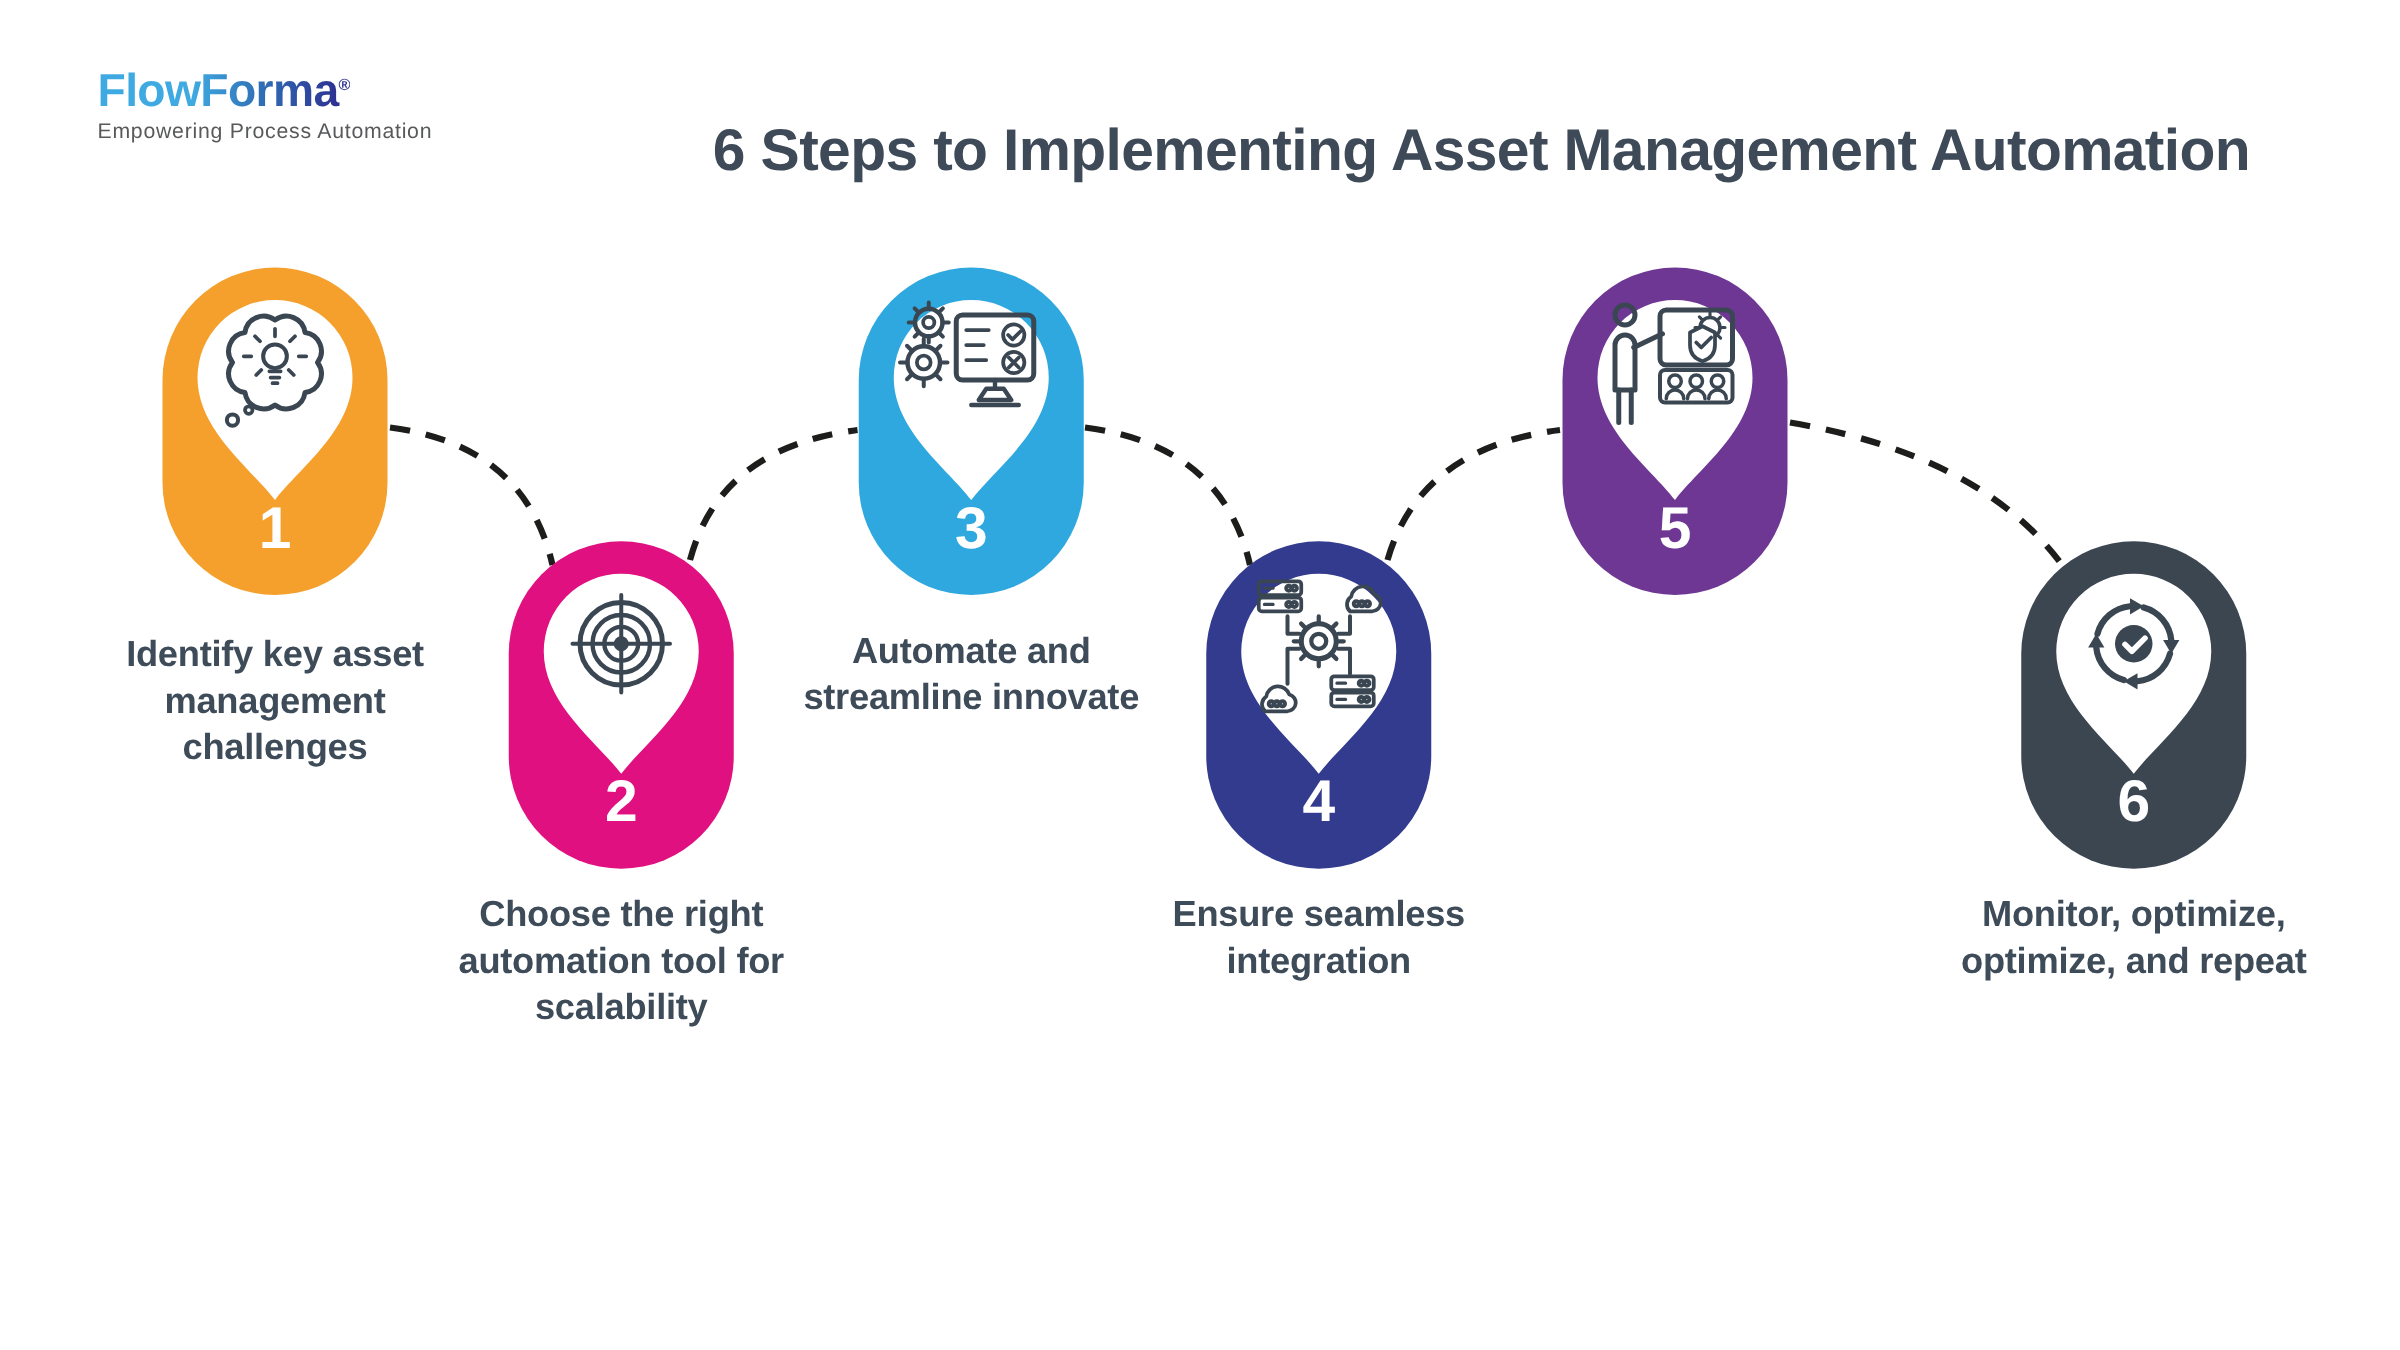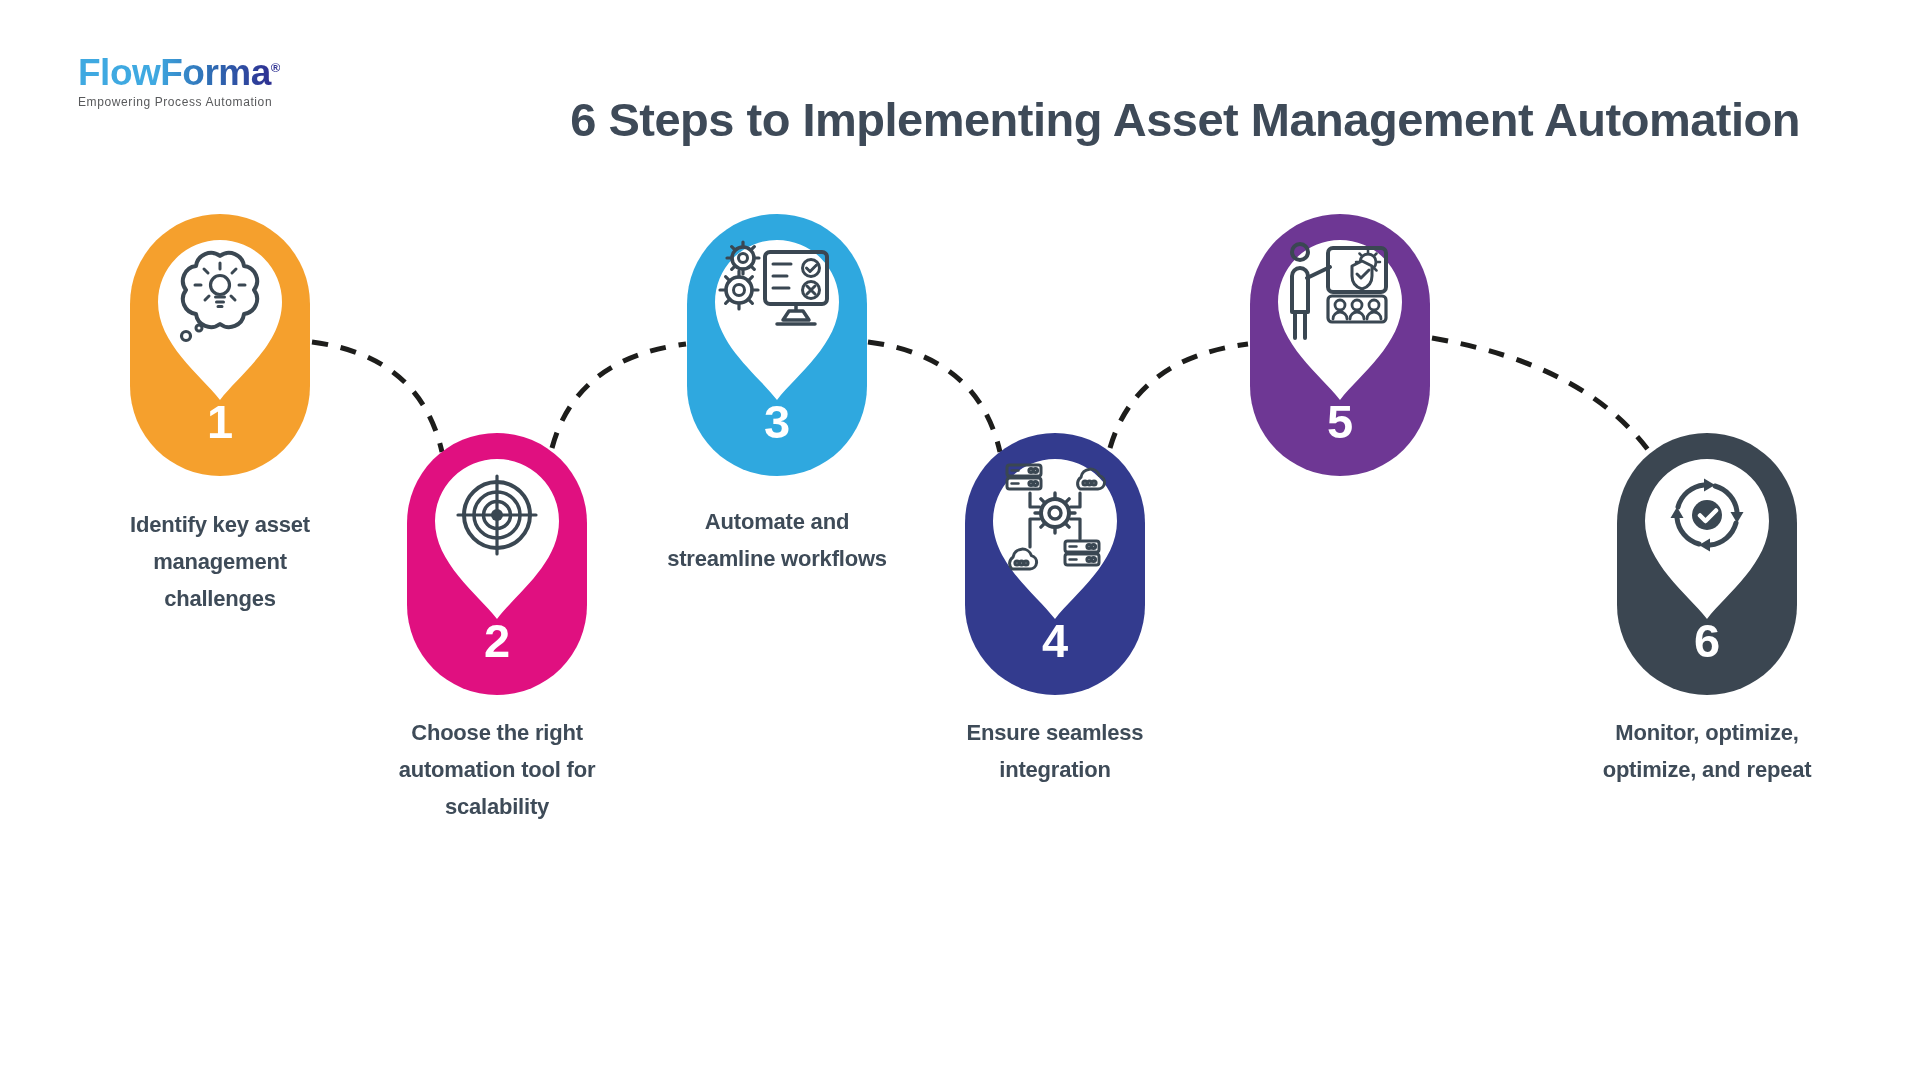--- a/index.html
+++ b/index.html
@@ -9,21 +9,21 @@
     font-family:"Liberation Sans","DejaVu Sans",sans-serif;
   }
   
   .logo { position:absolute; left:78px; top:54px; }
   .logo-word {
     font-size:37px; font-weight:700; letter-spacing:-0.5px; line-height:1;
     background-clip:text; -webkit-background-clip:text; color:transparent;
     display:inline-block;
   }
   .logo-word sup { font-size:13px; vertical-align:super; }
-  .logo-tagline { font-size:12px; letter-spacing:0.6px; margin-top:4px; color:var(--tagline,#58595B); }
+  .logo-tagline { font-size:17px; letter-spacing:0.6px; margin-top:4px; color:var(--tagline,#58595B); }
   .title {
     position:absolute; left:240px; top:92px; width:1560px; margin:0;
     text-align:right; font-size:47px; font-weight:700; letter-spacing:-0.5px;
     color:var(--title-color,#3E4A58);
   }
   
   .connectors { position:absolute; left:0; top:0; width:1920px; height:1080px; pointer-events:none; }
   .connector-path { fill:none; stroke-width:5; stroke-dasharray:16 13; }
   
   .pin { position:absolute; width:180px; height:262px; border-radius:90px; background:var(--pin-color,#888); }
@@ -33,21 +33,21 @@
   .icon .fill { fill:var(--icon,#3A4752); stroke:none; }
   .icon .wfill { fill:#fff; }
   .icon .onwhite { stroke:#fff; fill:none; }
   .pin-number {
     position:absolute; left:0; top:184px; width:100%; text-align:center;
     font-size:47px; font-weight:700; color:var(--number-color,#fff); line-height:1;
   }
   
   .step-label {
     position:absolute; width:380px; margin-left:-190px; text-align:center;
-    font-size:22px; font-weight:700; line-height:37px; letter-spacing:-0.2px;
+    font-size:29px; font-weight:700; line-height:37px; letter-spacing:-0.2px;
     color:var(--label-color,#3E4B58); white-space:pre-line;
   }
 </style>
 </head>
 <body>
 
 <div class="canvas" style="--bg: #FFFFFF; --title-color: #3E4A58; --label-color: #3E4B58; --icon: #3A4752; --number-color: #FFFFFF; --tagline: #58595B;">
 
   <svg width="0" height="0" style="position:absolute">
     <defs>
@@ -133,21 +133,21 @@
         <circle cx="18" cy="16" r="4.5" stroke-width="3"></circle>
         <path d="M29 16 h5 M25.8 23.8 l3.5 3.5 M18 27 v5 M10.2 23.8 l-3.5 3.5 M7 16 h-5 M10.2 8.2 l-3.5 -3.5 M18 5 v-5 M25.8 8.2 l3.5 -3.5" stroke-width="3.2"></path>
         <circle cx="14" cy="48" r="13" stroke-width="3.6"></circle>
         <circle cx="14" cy="48" r="5.5" stroke-width="3"></circle>
         <path d="M27 48 h6 M23.2 57.2 l4.2 4.2 M14 61 v6 M4.8 57.2 l-4.2 4.2 M1 48 h-6 M4.8 38.8 l-4.2 -4.2 M14 35 v-6 M23.2 38.8 l4.2 -4.2" stroke-width="3.2"></path>
       </g>
     </svg>
     <div class="pin-number">3</div>
   </div>
   <div class="step-label" style="left:777px;top:503px">Automate and
-streamline workflows</div>
+streamline innovate</div>
 
   <div class="pin" style="left: 965px; top: 433px; --pin-color: #333B8E;">
     <svg class="pin-svg" viewBox="0 0 180 262">
       <path class="teardrop" d="M90 186 C70 160 28 130 28 88 A62 62 0 1 1 152 88 C152 130 110 160 90 186 Z"></path>
       <g class="icon" transform="translate(38,30)" stroke-width="4">
         <circle cx="52" cy="50" r="14"></circle>
         <circle cx="52" cy="50" r="6" stroke-width="3.4"></circle>
         <path d="M66 50 h6 M61.9 59.9 l4.2 4.2 M52 64 v6 M42.1 59.9 l-4.2 4.2 M38 50 h-6 M42.1 40.1 l-4.2 -4.2 M52 36 v-6 M61.9 40.1 l4.2 -4.2" stroke-width="3.4"></path>
         <path d="M36.5 44 H27 V30 M36.5 56 H27 V84 M67.5 44 H77 V30 M67.5 56 H77 V76" stroke-width="3.2"></path>
         <use href="#srv" x="4" y="2"></use>

